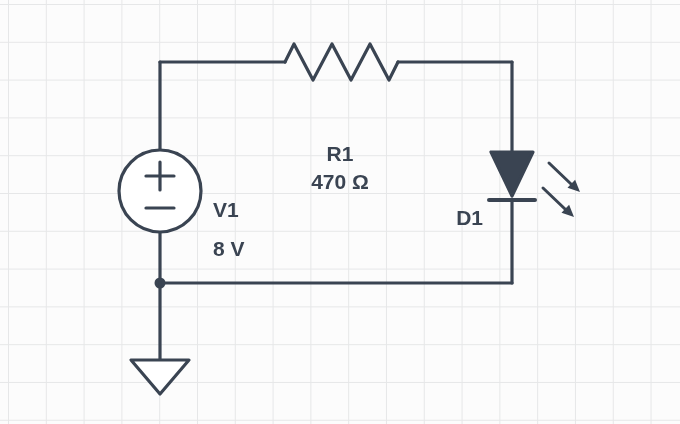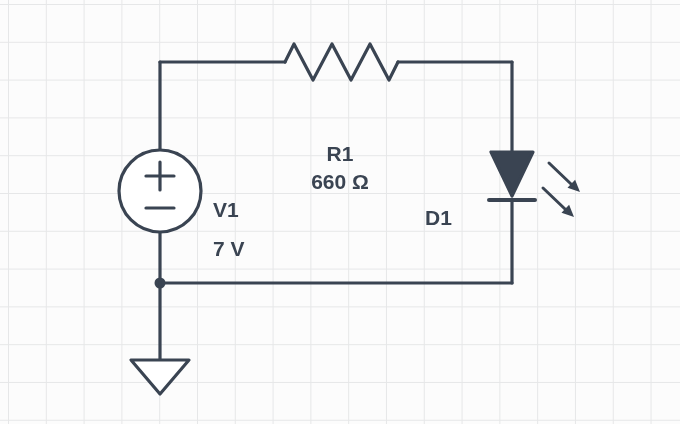--- a/index.html
+++ b/index.html
@@ -29,21 +29,21 @@
     position: absolute;
     color: #3a4452;
     font-weight: bold;
     font-size: 21px;
     line-height: 22px;
     white-space: nowrap;
     user-select: none;
     margin-top: 41px;
   }
   .lbl.center { text-align: center; }
-  .lbl.right  { }
+  .lbl.right  { text-align: right; }
 </style>
 </head>
 <body>
 
 <div class="canvas">
 
   <svg class="circuit" width="680" height="424" viewBox="0 0 680 424" fill="none" stroke="#3a4452" stroke-width="3.2" stroke-linecap="round" stroke-linejoin="round">
 
     <path d="M160,62 H285"></path>
 
@@ -86,21 +86,21 @@
     <circle cx="160" cy="283" r="5.5" fill="#3a4452" stroke="none"></circle>
 
     <path d="M160,283 V360"></path>
     <g>
       <polygon points="131,360 189,360 160,394" fill="#ffffff"></polygon>
     </g>
   </svg>
 
   <div class="lbl center" style="left:280px; top:102px; width:120px;">R1</div>
 
-  <div class="lbl center" style="left:280px; top:130px; width:120px;">660 Ω</div>
+  <div class="lbl center" style="left:280px; top:130px; width:120px;">470 Ω</div>
 
   <div class="lbl" style="left:213px; top:158px;">V1</div>
 
-  <div class="lbl" style="left:213px; top:197px;">7 V</div>
+  <div class="lbl" style="left:213px; top:197px;">8 V</div>
 
   <div class="lbl right" style="left:425px; top:166px; width:58px;">D1</div>
 
 </div>
 
 </body></html>

